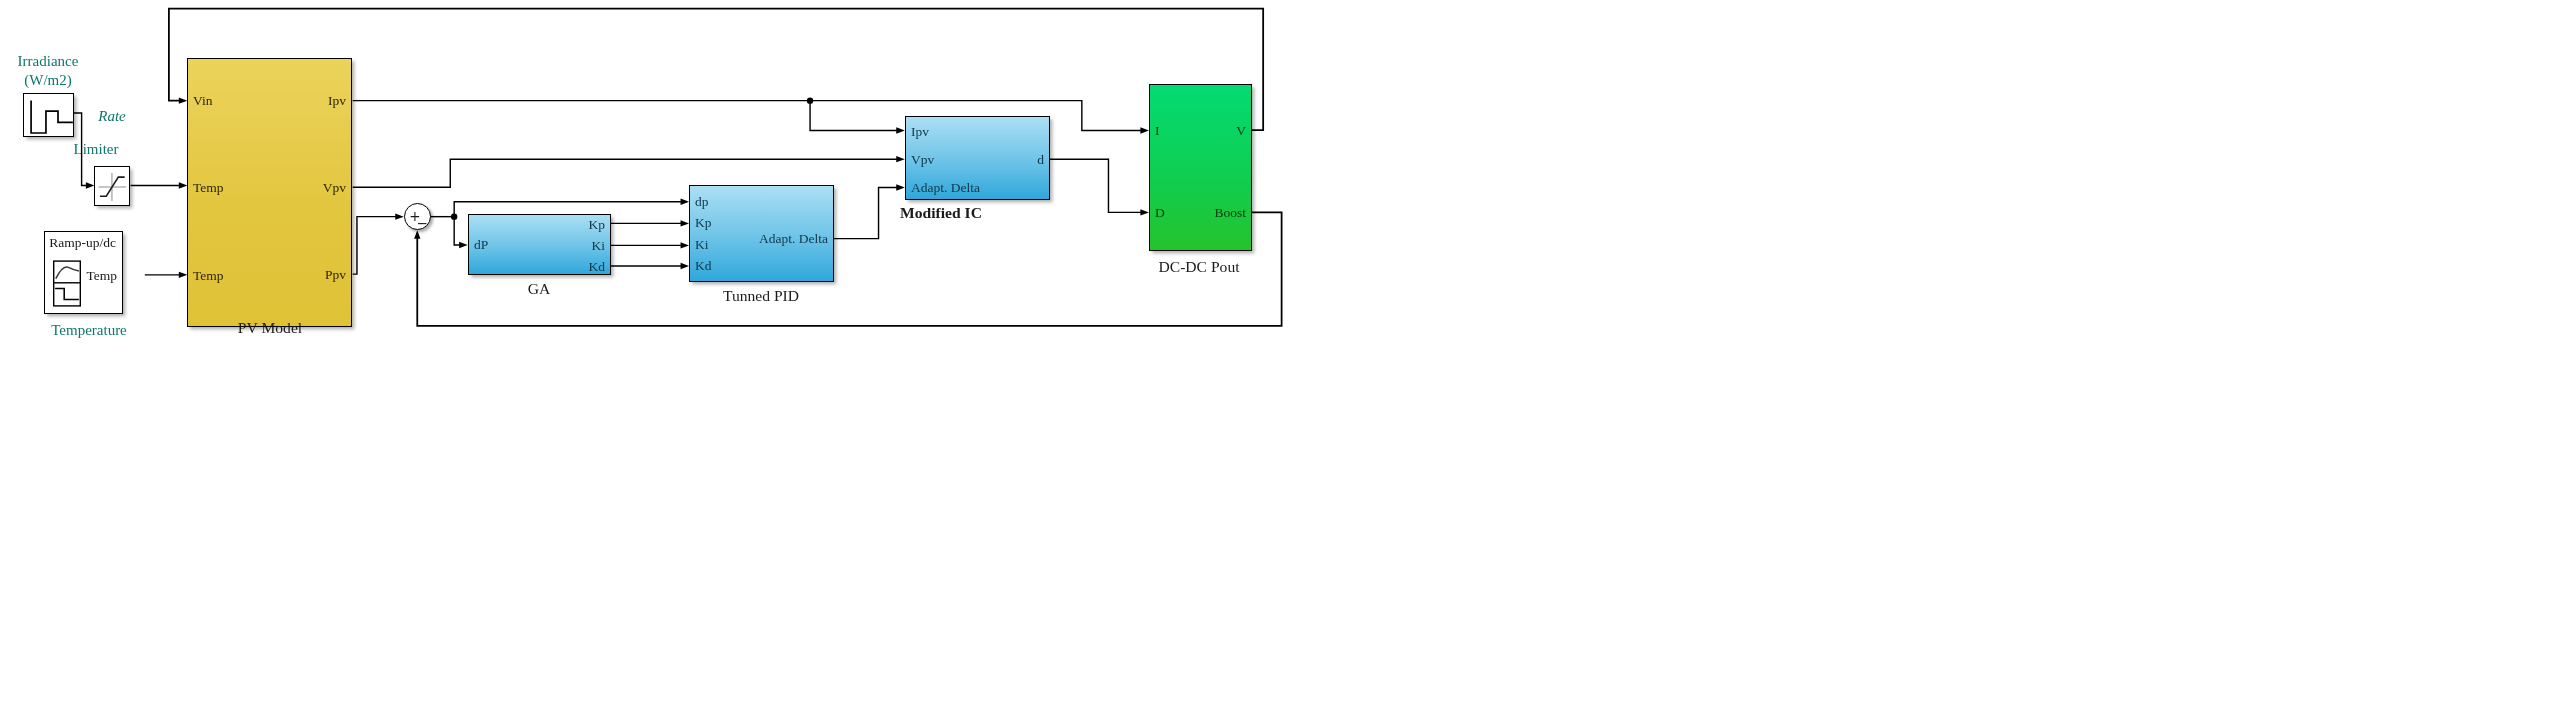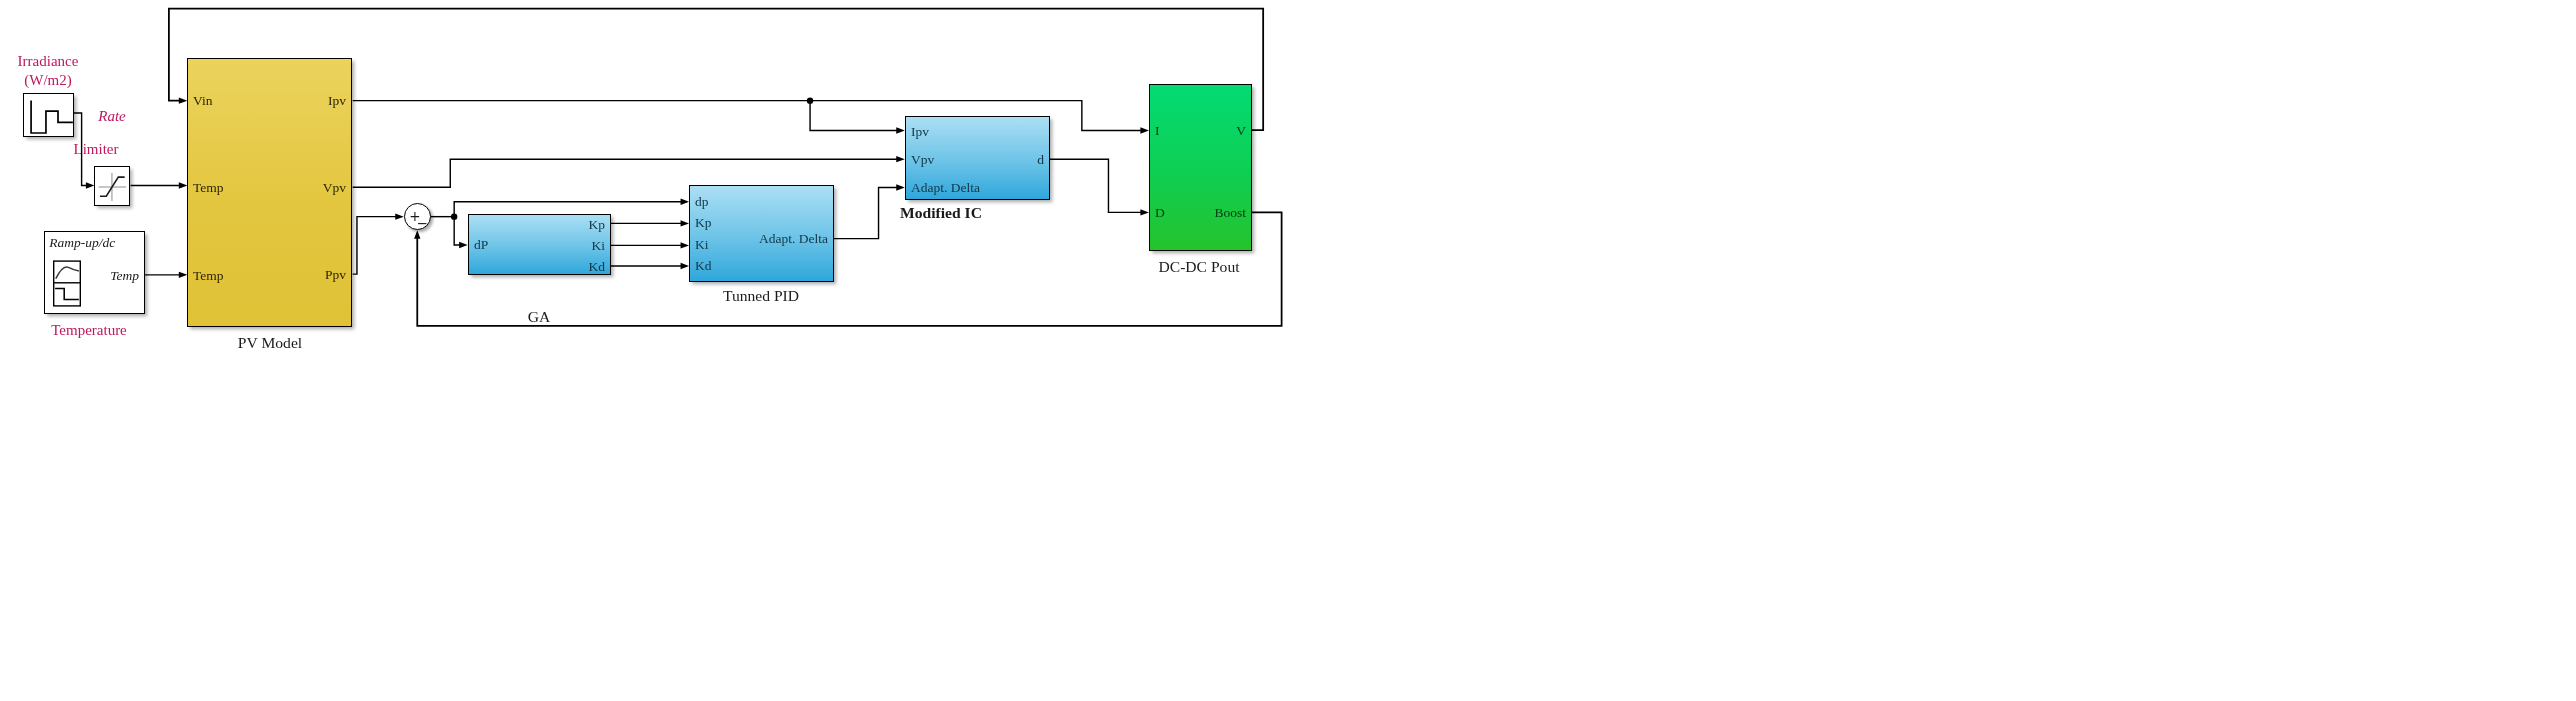--- a/index.html
+++ b/index.html
@@ -15,21 +15,21 @@
   .green{background:linear-gradient(180deg,#03DB74 0%,#0FCE51 55%,#25C32B 100%);}
   .portlab{position:absolute;height:17px;line-height:17px;font-size:13.5px;white-space:nowrap;}
   .pl-left{left:5px;}
   .pl-right{right:5px;text-align:right;}
   .yellow .portlab{color:#2e2604;}
   .blue .portlab{color:#123748;}
   .green .portlab{color:#043b10;}
   .caption{position:absolute;font-size:15.6px;text-align:center;white-space:nowrap;
            transform:translateX(-50%);color:#1a1a1a;}
   .freelab{position:absolute;font-size:15px;text-align:center;white-space:nowrap;
-           transform:translateX(-50%);color:#be185d;}
+           transform:translateX(-50%);color:#0f766e;}
   .innertitle{position:absolute;left:4.3px;top:2.8px;font-size:13.5px;white-space:nowrap;
               overflow:hidden;width:95px;color:#1a1a1a;}
   #sum{position:absolute;left:404px;top:203px;width:27px;height:27px;border:1.4px solid #000;
        border-radius:50%;background:#fff;box-sizing:border-box;
        box-shadow:2.1px 2.1px 2.8px rgba(0,0,0,0.32);}
   #sum .sign{position:absolute;font-size:13.5px;line-height:13.5px;font-family:"DejaVu Sans",sans-serif;}
   #sum .plus{left:4.3px;top:5.7px;}
   #sum .minus{left:11.4px;top:12.8px;}
   svg.wires{position:absolute;left:0;top:0;pointer-events:none;}
   svg.icon{position:absolute;pointer-events:none;}
@@ -50,54 +50,54 @@
   <div class="freelab" style="left:112px;top:108px;font-style:italic;">Rate</div>
   <div class="freelab" style="left:96px;top:141px;">Limiter</div>
   <div class="blk white" style="left:94px;top:166px;width:36px;height:40px;">
     <svg class="icon" width="36" height="40" viewBox="0 0 51 56">
       <line x1="5" y1="28" x2="44" y2="28" stroke="#9a9a9a" stroke-width="1.6"></line>
       <line x1="24" y1="8" x2="24" y2="48" stroke="#9a9a9a" stroke-width="1.6"></line>
       <polyline points="7,41 16,41 33,14 42,14" fill="none" stroke="#1c1c1c" stroke-width="2.2"></polyline>
     </svg>
   </div>
 
-  <div class="blk white" style="left:44px;top:231px;width:101px;height:83px;font-style:italic;">
+  <div class="blk white" style="left:44px;top:231px;width:79px;height:83px;">
     <div class="innertitle">Ramp-up/dc</div>
     <svg class="icon" style="left:7.8px;top:28px;" width="28" height="47" viewBox="0 0 40 66">
       <rect x="1" y="1" width="38" height="64" fill="none" stroke="#000" stroke-width="2"></rect>
       <line x1="1" y1="32" x2="39" y2="32" stroke="#000" stroke-width="2"></line>
       <path d="M4,26 Q14,6 22,10 T37,15" fill="none" stroke="#3a3a3a" stroke-width="2.2"></path>
       <polyline points="3,40 16,40 16,56 37,56" fill="none" stroke="#000" stroke-width="2.2"></polyline>
     </svg>
     <div class="portlab pl-right" style="top:35px;color:#1a1a1a;">Temp</div>
   </div>
   <div class="freelab" style="left:89px;top:322px;">Temperature</div>
 
   <div class="blk yellow" style="left:187px;top:58px;width:165px;height:269px;">
     <div class="portlab pl-left" style="top:33px;">Vin</div>
     <div class="portlab pl-left" style="top:120px;">Temp</div>
     <div class="portlab pl-left" style="top:208px;">Temp</div>
     <div class="portlab pl-right" style="top:33px;">Ipv</div>
     <div class="portlab pl-right" style="top:120px;">Vpv</div>
     <div class="portlab pl-right" style="top:207px;">Ppv</div>
   </div>
-  <div class="caption" style="left:270px;top:319px;margin-top:15px;">PV Model</div>
+  <div class="caption" style="left:270px;top:319px;">PV Model</div>
 
   <div id="sum">
     <span class="sign plus">+</span>
     <span class="sign minus">−</span>
   </div>
 
   <div class="blk blue" style="left:468px;top:214px;width:143px;height:61px;">
     <div class="portlab pl-left" style="top:21px;">dP</div>
     <div class="portlab pl-right" style="top:0.7px;">Kp</div>
     <div class="portlab pl-right" style="top:22px;">Ki</div>
     <div class="portlab pl-right" style="top:43px;">Kd</div>
   </div>
-  <div class="caption" style="left:539px;top:280px;margin-top:28px;">GA</div>
+  <div class="caption" style="left:539px;top:280px;">GA</div>
 
   <div class="blk blue" style="left:689px;top:185px;width:145px;height:97px;">
     <div class="portlab pl-left" style="top:7px;">dp</div>
     <div class="portlab pl-left" style="top:28px;">Kp</div>
     <div class="portlab pl-left" style="top:50px;">Ki</div>
     <div class="portlab pl-left" style="top:71px;">Kd</div>
     <div class="portlab pl-right" style="top:44px;">Adapt. Delta</div>
   </div>
   <div class="caption" style="left:761px;top:287px;">Tunned PID</div>
 

